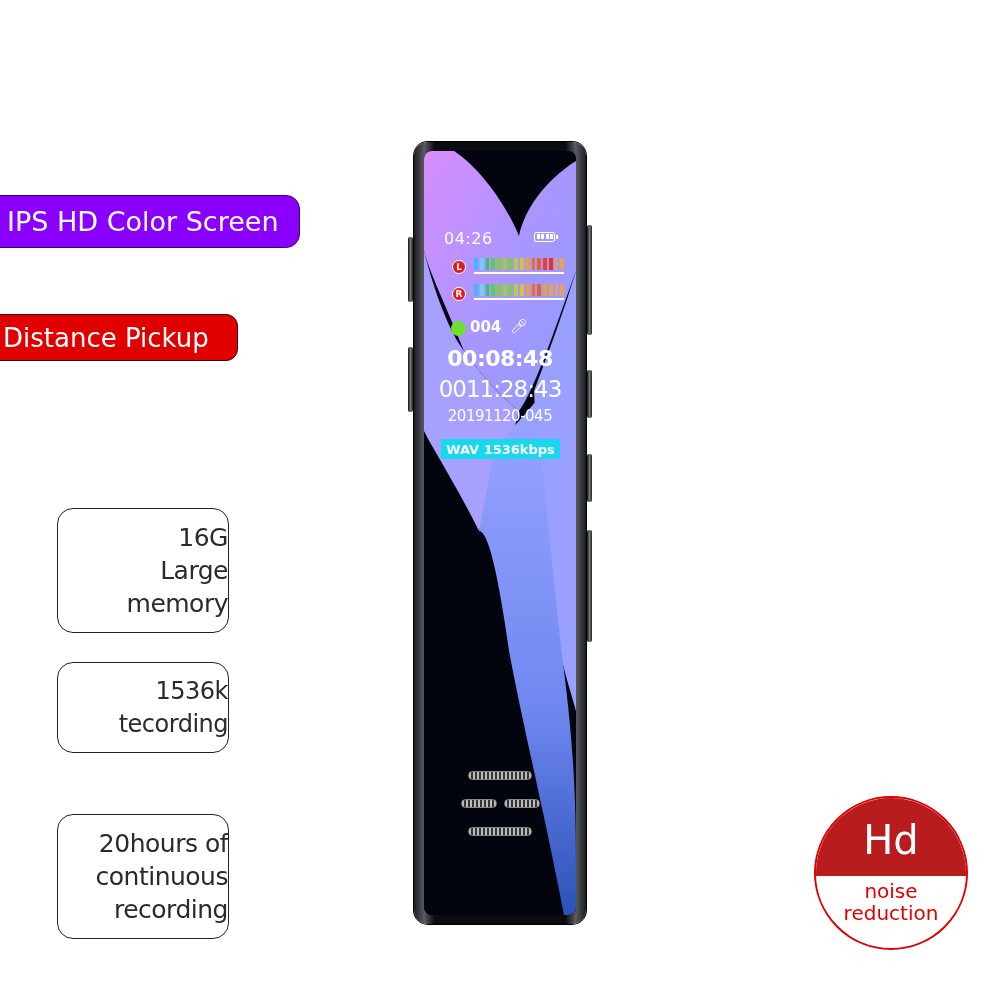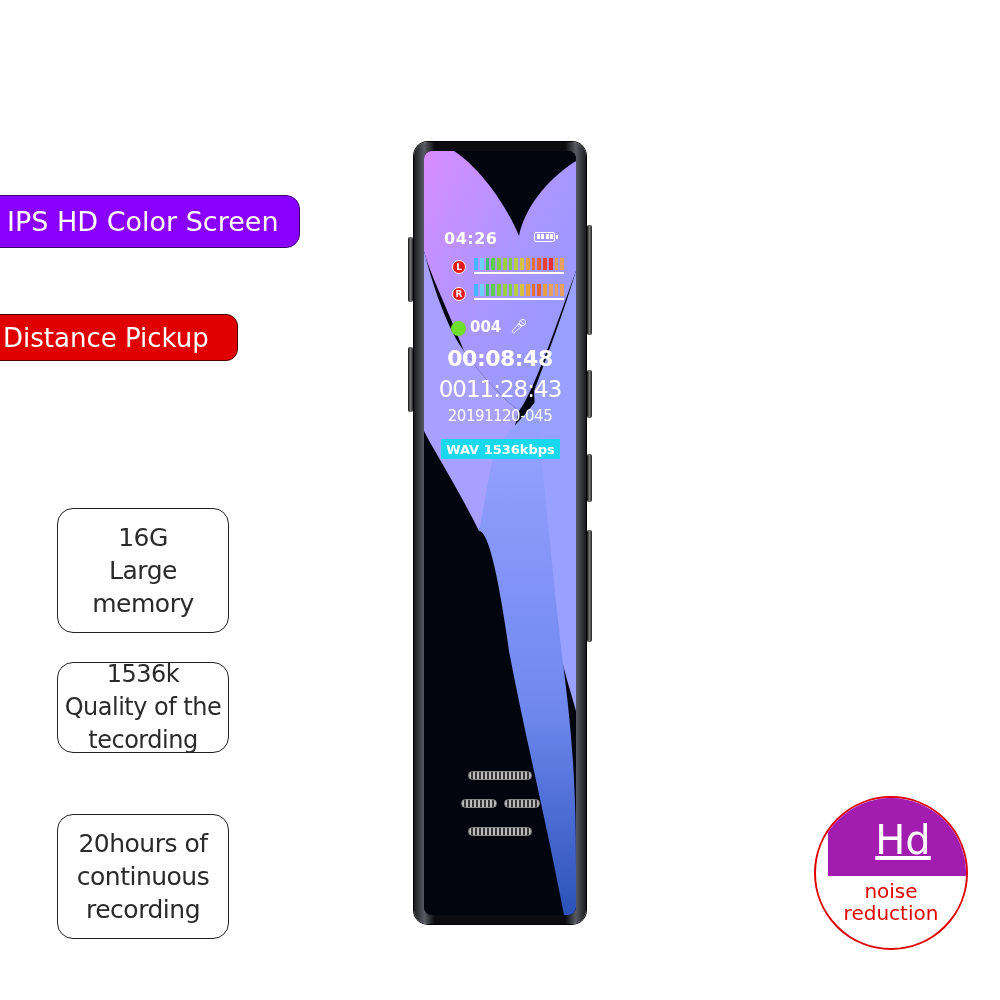--- a/index.html
+++ b/index.html
@@ -1,69 +1,68 @@
 <!DOCTYPE html>
 <html><head>
 <meta charset="utf-8">
 <style>
   html, body { margin:0; padding:0; }
   body { width:1000px; height:1000px; background:#ffffff; position:relative; overflow:hidden; font-family:"DejaVu Sans", sans-serif; }
   .badge { position:absolute; color:#fff; font-family:"DejaVu Sans", sans-serif; display:flex; align-items:center; box-sizing:border-box; }
   .badge-ips { left:-10px; top:195px; width:310px; height:53px; background:#8a00ff; border-radius:0 14px 14px 0; border:1px solid #3a0070; font-size:27px; padding-left:16px; }
   .badge-dist { left:-10px; top:314px; width:248px; height:47px; background:#e00000; border-radius:0 12px 12px 0; border:1px solid #400; font-size:26px; padding-left:12px; }
-  .feature-box { position:absolute; left:57px; width:172px; border:1.5px solid #222; border-radius:16px; background:#fff; display:flex; flex-direction:column; align-items:center; justify-content:center; color:#2a2a2a; font-size:25px; line-height:33px; text-align:center; box-sizing:border-box; }
+  .feature-box { position:absolute; left:57px; width:172px; border:1.5px solid #222; border-radius:16px; background:#fff; display:flex; flex-direction:column; align-items:flex-end; justify-content:center; color:#2a2a2a; font-size:25px; line-height:33px; text-align:center; box-sizing:border-box; }
   .fb1 { top:508px; height:125px; }
   .fb2 { top:662px; height:91px; font-size:24px; }
   .fb3 { top:814px; height:125px; }
   .fb-line { white-space:nowrap; letter-spacing:-0.5px; }
 
   .device { position:absolute; left:414px; top:142px; width:172px; height:782px; background:linear-gradient(90deg,#1a1a1f,#5a5a63 6%,#0b0b10 12%,#0b0b10 88%,#5a5a63 94%,#1a1a1f); border-radius:14px; box-shadow:0 0 0 1px #000; }
   .side-btn { position:absolute; width:5px; background:linear-gradient(90deg,#111,#777,#222); border-radius:2px; }
   .screen { position:absolute; left:10px; top:9px; width:152px; height:764px; border-radius:8px; overflow:hidden; background:#02040e; }
   .bg-layer { position:absolute; inset:0; }
   .screen-ui { position:absolute; left:0; top:0; width:152px; height:320px; color:#fff; }
-  .clock { position:absolute; left:20px; top:78px; font-size:16px; font-weight:bold; letter-spacing:0.5px; }
+  .clock { position:absolute; left:20px; top:78px; font-size:16px; font-weight:normal; letter-spacing:0.5px; }
   .battery { position:absolute; left:110px; top:81px; width:21px; height:10px; border:1.5px solid #fff; border-radius:2px; box-sizing:border-box; }
   .battery::after { content:""; position:absolute; right:-4px; top:2px; width:2px; height:4px; background:#fff; }
   .battery i { position:absolute; top:1px; width:3px; height:5px; background:#fff; }
   .ch-label { position:absolute; left:28px; width:14px; height:14px; border-radius:50%; background:#e21a1a; border:1.5px solid #fff; box-sizing:border-box; color:#fff; font-size:9px; font-weight:bold; display:flex; align-items:center; justify-content:center; }
   .meter { position:absolute; left:50px; width:90px; height:14px; display:flex; gap:2px; }
   .meter i { flex:1; height:12px; }
   .meter-line { position:absolute; left:50px; width:90px; height:2px; background:#fff; }
   .rec-dot { position:absolute; left:27px; top:170px; width:15px; height:15px; background:#6ee02a; border-radius:50%; }
   .file-no { position:absolute; left:46px; top:167px; font-size:15px; font-weight:bold; }
   .mic-icon { position:absolute; left:86px; top:167px; font-size:14px; }
   .time1 { position:absolute; left:0; width:152px; top:195px; text-align:center; font-size:22px; font-weight:bold; letter-spacing:-0.5px; }
   .time2 { position:absolute; left:0; width:152px; top:225px; text-align:center; font-size:23px; font-weight:normal; letter-spacing:-1px; }
   .filename { position:absolute; left:0; width:152px; top:256px; text-align:center; font-size:15px; letter-spacing:-0.5px; }
   .format { position:absolute; left:17px; top:288px; width:119px; height:20px; background:#18d8ee; color:#fff; font-size:13px; font-weight:bold; display:flex; align-items:center; justify-content:center; }
   .speaker { position:absolute; height:9px; border-radius:5px; background:repeating-linear-gradient(90deg,#bbb 0 2px,#333 2px 4px); border:1px solid #888; box-sizing:border-box; }
 
   .hd-badge { position:absolute; left:814px; top:796px; width:154px; height:154px; border-radius:50%; overflow:hidden; border:2px solid #e00000; box-sizing:border-box; background:#fff; }
-  .hd-top { position:absolute; left:12px; top:0; width:100%; height:78px; background:#a21caf; color:#fff; font-size:40px; display:flex; align-items:center; justify-content:center; padding-top:6px; box-sizing:border-box;text-decoration:underline; }
+  .hd-top { position:absolute; left:0; top:0; width:100%; height:78px; background:#b91c1c; color:#fff; font-size:40px; display:flex; align-items:center; justify-content:center; padding-top:6px; box-sizing:border-box; }
   .hd-bottom { position:absolute; left:0; top:78px; width:100%; text-align:center; color:#e00000; font-size:20px; line-height:22px; padding-top:4px; }
 </style>
 </head>
 <body>
 
 <div class="badge badge-ips">
     <span>IPS HD Color Screen</span>
   </div>
 <div class="badge badge-dist">
     <span>Distance Pickup</span>
   </div>
 
 <div class="feature-box fb1">
   <span class="fb-line">16G</span>
   <span class="fb-line">Large</span>
   <span class="fb-line">memory</span>
 </div>
 <div class="feature-box fb2">
   <span class="fb-line">1536k</span>
-  <span class="fb-line">Quality of the</span>
   <span class="fb-line">tecording</span>
 </div>
 <div class="feature-box fb3">
   <span class="fb-line">20hours of</span>
   <span class="fb-line">continuous</span>
   <span class="fb-line">recording</span>
 </div>
 
 <div class="device">
   <div class="side-btn" style="left:-6px; top:95px; height:65px;"></div>

